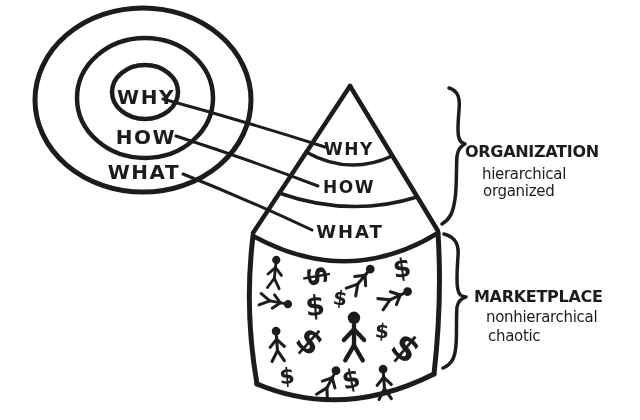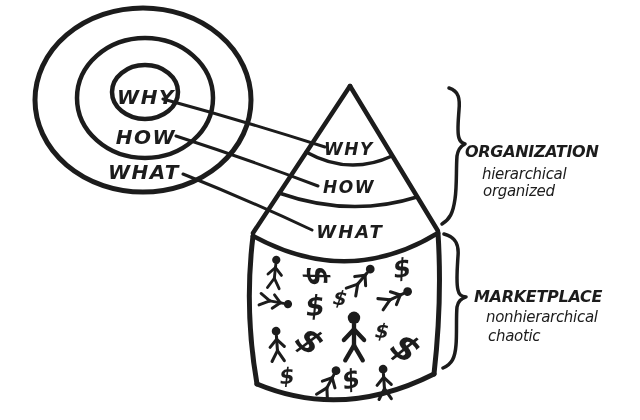--- a/index.html
+++ b/index.html
@@ -1,16 +1,16 @@
 <!DOCTYPE html>
 <html style="--ink: #1c1c1c; --paper: #ffffff;"><head>
 <meta charset="utf-8">
 <style>
   html,body{margin:0;padding:0;background:#fff;}
-  .canvas{position:relative;width:640px;height:420px;background:var(--paper,#fff);overflow:hidden;font-style:italic;}
+  .canvas{position:relative;width:640px;height:420px;background:var(--paper,#fff);overflow:hidden;}
   svg{display:block;}
   .ink{stroke:var(--ink,#1c1c1c);fill:none;stroke-linecap:round;stroke-linejoin:round;}
   .w5{stroke-width:5;} .w45{stroke-width:4.5;} .w35{stroke-width:3.5;} .w3{stroke-width:3;}
   text{font-family:"DejaVu Sans",sans-serif;fill:var(--ink,#1c1c1c);stroke:none;}
   .ring-label{font-size:20px;font-weight:bold;letter-spacing:1.5px;text-anchor:middle;}
   .cone-label{font-size:17px;font-weight:bold;letter-spacing:1.5px;text-anchor:middle;}
   .cone-label-big{font-size:18px;font-weight:bold;letter-spacing:2px;text-anchor:middle;}
   .side-title{font-size:16px;font-weight:bold;letter-spacing:-0.3px;}
   .side-sub{font-size:15px;letter-spacing:-0.3px;}
   .dollar{font-weight:bold;text-anchor:middle;dominant-baseline:central;}

